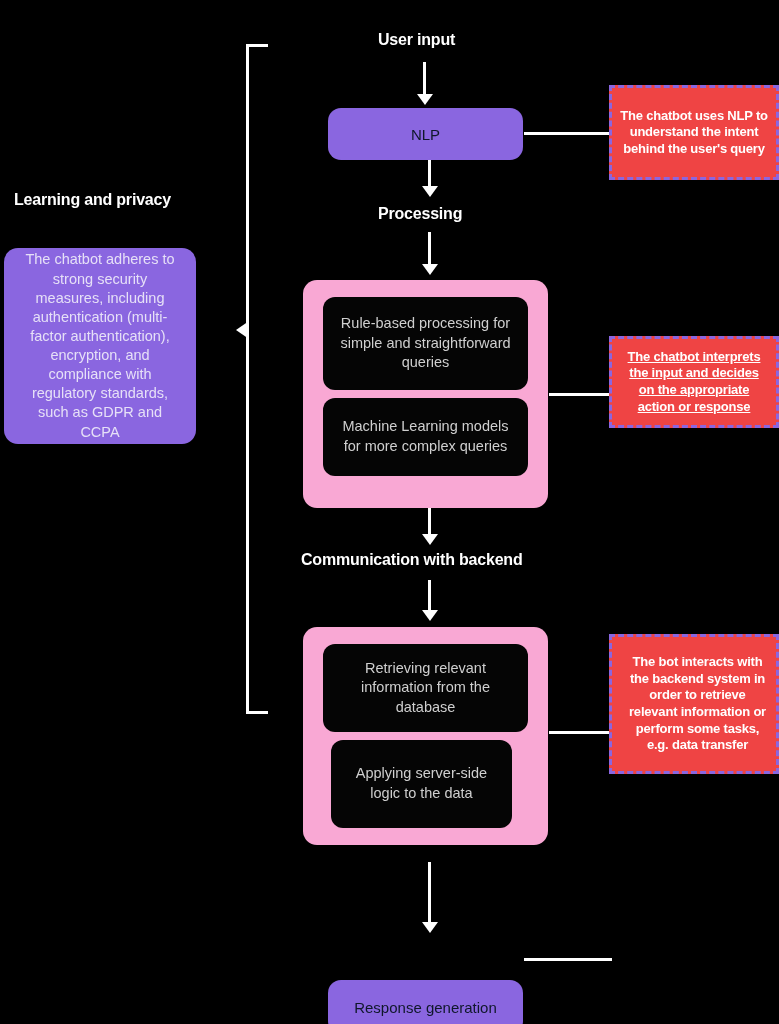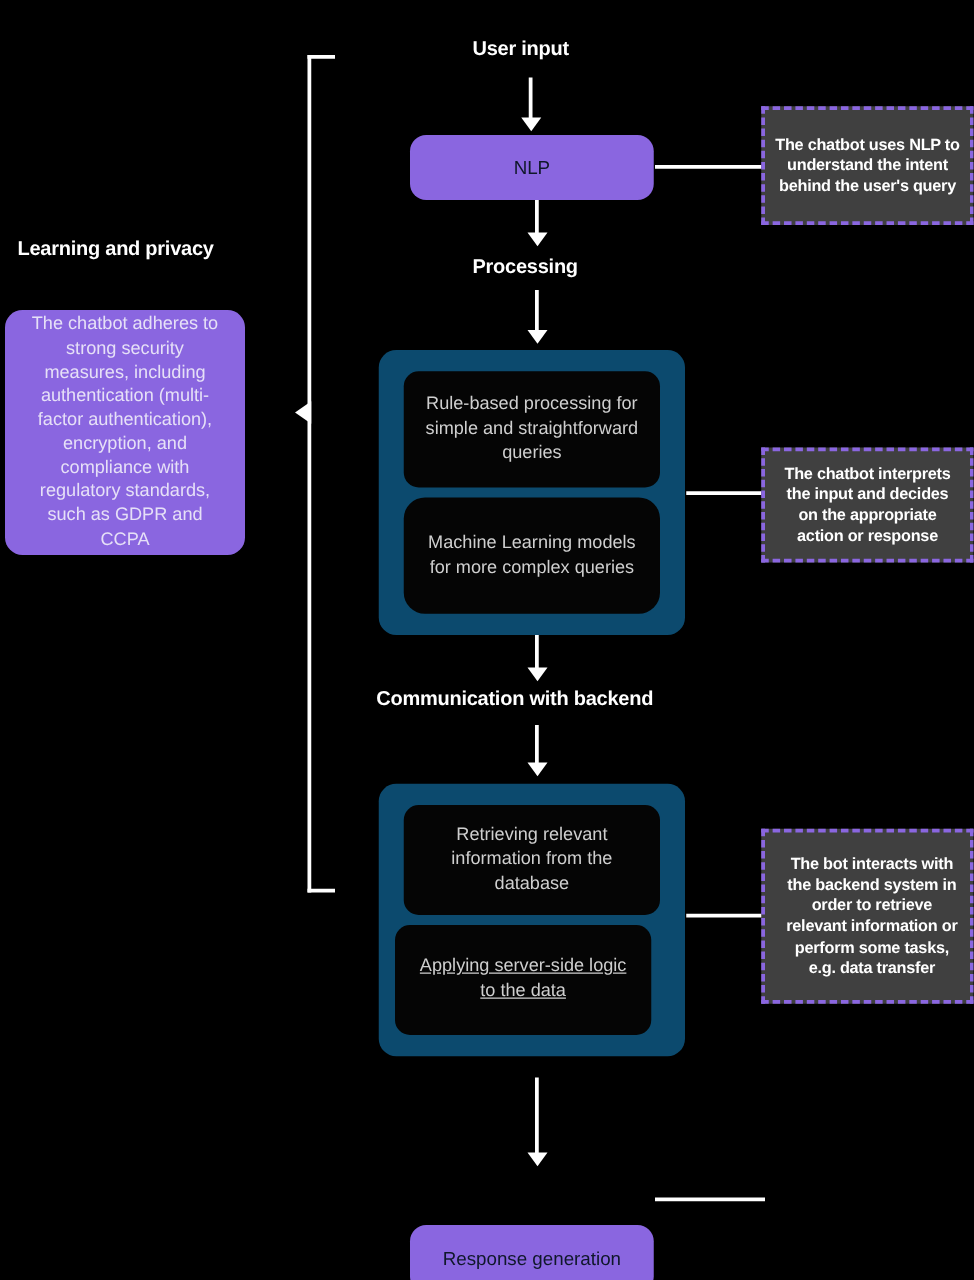--- a/index.html
+++ b/index.html
@@ -26,21 +26,21 @@
     font-size: 16px;
     letter-spacing: -0.2px;
     text-align: center;
     white-space: nowrap;
     font-family: "Liberation Sans", sans-serif;
   }
 
   
   .purple-box {
     position: absolute;
-    background: #0c4a6e;
+    background: #f9a8d4;
     border-radius: 14px;
     box-sizing: border-box;
   }
   .purple-pill {
     position: absolute;
     background: #8a66e0;
     border-radius: 13px;
     display: flex;
     align-items: center;
     justify-content: center;
@@ -76,21 +76,21 @@
     font-size: 14.5px;
     line-height: 1.35;
     padding: 8px 16px;
     box-sizing: border-box;
   }
 
   
   .dashed-note {
     position: absolute;
     border: 3px dashed #8a66e0;
-    background: #404040;
+    background: #ef4444;
     display: flex;
     align-items: center;
     justify-content: center;
     text-align: center;
     color: #ffffff;
     font-weight: 700;
     font-size: 13px;
     line-height: 1.28;
     letter-spacing: -0.2px;
     padding: 6px 8px;
@@ -155,48 +155,48 @@
 
   <div class="stage-label" style="left:0; top:205px; width:850px; text-align:left; padding-left:378px;">Processing</div>
 
   <div class="arrow-down" style="left:428px; top:160px; height:28px;"></div>
   <div class="arrow-down" style="left:428px; top:232px; height:34px;"></div>
 
   <div class="purple-box" style="left:303px; top:280px; width:245px; height:228px;">
     <div class="inner-card" style="left:20px; top:17px; width:205px; height:93px;">
       <span>Rule-based processing for simple and straightforward queries</span>
     </div>
-    <div class="inner-card" style="left:20px; top:118px; width:205px; height:93px;border-radius:17px;">
+    <div class="inner-card" style="left:20px; top:118px; width:205px; height:78px;">
       <span>Machine Learning models for more complex queries</span>
     </div>
   </div>
 
   <div class="h-line" style="left:549px; top:393px; width:63px;"></div>
 
-  <div class="dashed-note" style="left:609px; top:358px; width:170px; height:92px;">
+  <div class="dashed-note" style="left:609px; top:336px; width:170px; height:92px;text-decoration:underline;">
     <span>The chatbot interprets the input and decides on the appropriate action or response</span>
   </div>
 
   <div class="stage-label" style="left:0; top:551px; width:850px; text-align:left; padding-left:301px;">Communication with backend</div>
 
   <div class="arrow-down" style="left:428px; top:508px; height:28px;"></div>
   <div class="arrow-down" style="left:428px; top:580px; height:32px;"></div>
 
   <div class="purple-box" style="left:303px; top:627px; width:245px; height:218px;">
     <div class="inner-card" style="left:20px; top:17px; width:205px; height:88px;">
       <span>Retrieving relevant information from the database</span>
     </div>
-    <div class="inner-card" style="left:13px; top:113px; width:205px; height:88px;text-decoration:underline;">
+    <div class="inner-card" style="left:28px; top:113px; width:181px; height:88px;">
       <span>Applying server-side logic to the data</span>
     </div>
   </div>
 
   <div class="h-line" style="left:549px; top:731px; width:63px;"></div>
 
-  <div class="dashed-note" style="left:609px; top:663px; width:170px; height:140px;padding-left:15px;">
+  <div class="dashed-note" style="left:609px; top:634px; width:170px; height:140px;padding-left:15px;">
     <span>The bot interacts with the backend system in order to retrieve relevant information or perform some tasks, e.g. data transfer</span>
   </div>
 
   <div class="arrow-down" style="left:428px; top:862px; height:62px;"></div>
 
   <div class="purple-pill" style="left:328px; top:932px; width:195px; height:54px;margin-top:48px;">
     <span>Response generation</span>
   </div>
 
   <div class="h-line" style="left:524px; top:958px; width:88px;"></div>

